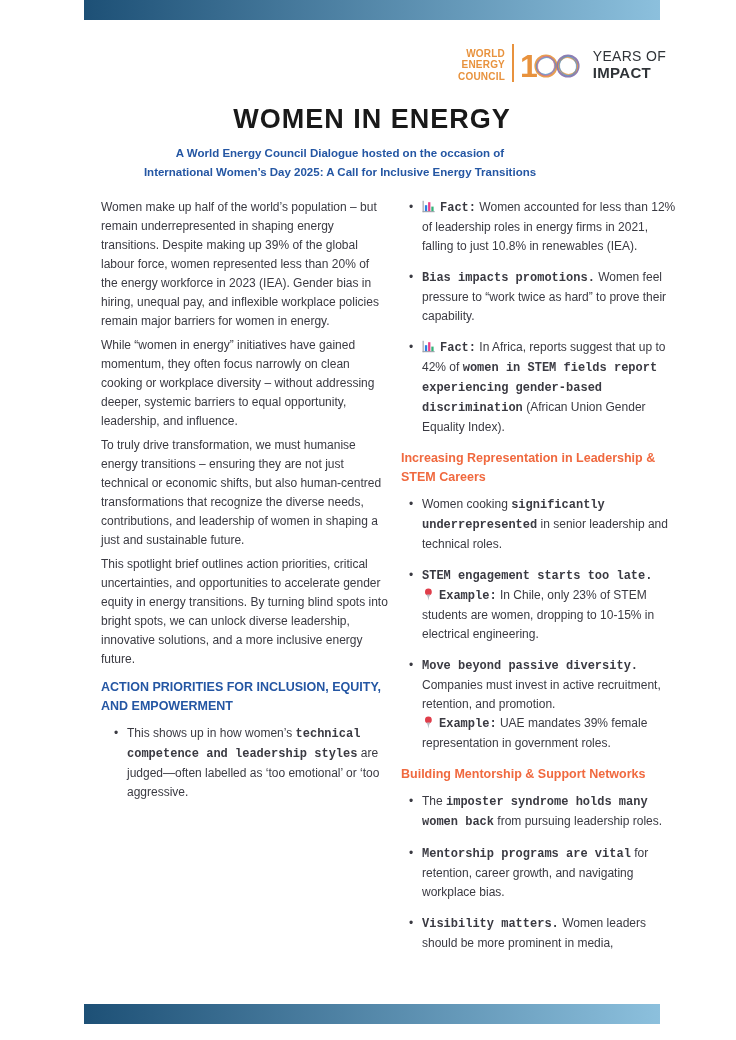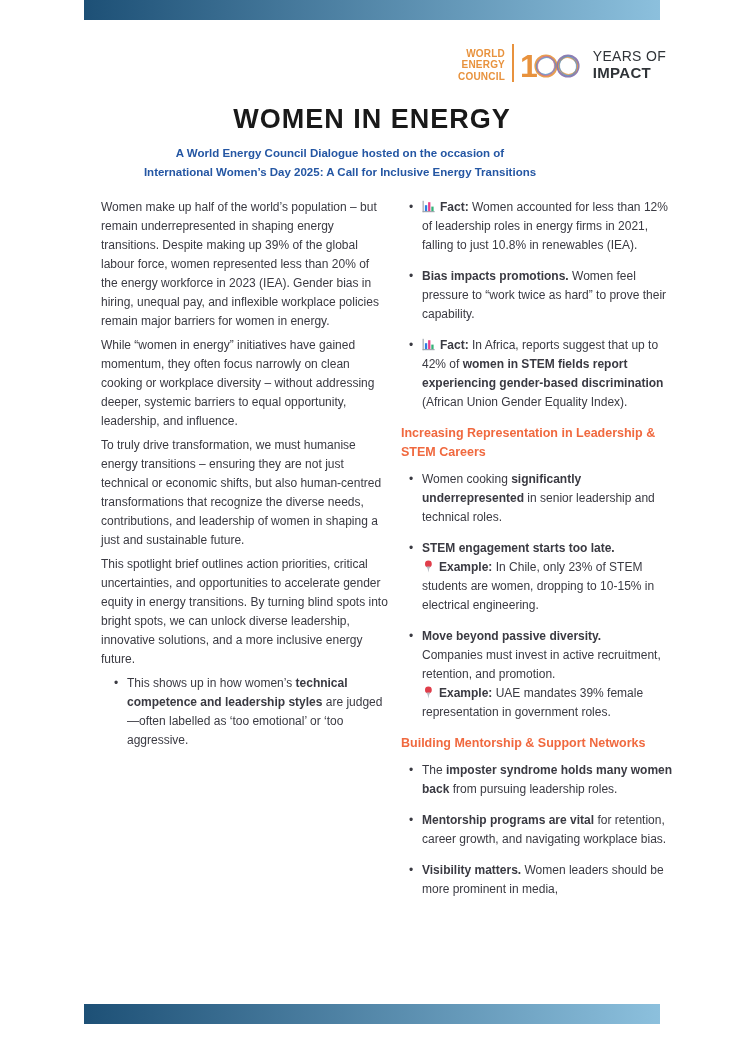--- a/index.html
+++ b/index.html
@@ -39,21 +39,21 @@
   .col-right{width:275px;flex:none;}
 
   .col p{margin:0 0 5px 0;}
   .h-blue{color:var(--blue);font-weight:bold;font-size:12.5px;line-height:19px;margin:9px 0 8px 0;}
   .h-orange{color:var(--orange);font-weight:bold;font-size:12.5px;line-height:19px;margin:8px 0 8px 0;}
 
   .bullet{display:flex;margin:0 0 12px 0;padding-left:8px;}
   .col-left .bullet{padding-left:13px;}
   .bullet .marker{width:13px;flex:none;}
   .bullet .bcontent{flex:1;min-width:0;}
-  .b{font-weight:bold;}
+  .b{font-weight:bold;font-family:Liberation Mono, monospace;}
   .icon{display:inline-block;vertical-align:-2px;margin-right:5px;line-height:0;}
 </style>
 </head>
 <body>
 
 <div class="page">
 
   <div class="top-bar"></div>
 
   <div class="logo">
@@ -88,20 +88,21 @@
     <div>A World Energy Council Dialogue hosted on the occasion of</div>
     <div>International Women’s Day 2025: A Call for Inclusive Energy Transitions</div>
   </div>
 
   <div class="columns">
     <div class="col col-left" id="col-left">
         <p><span>Women make up half of the world’s population – but remain underrepresented in shaping energy transitions. Despite making up 39% of the global labour force, women represented less than 20% of the energy workforce in 2023 (IEA). Gender bias in hiring, unequal pay, and inflexible workplace policies remain major barriers for women in energy.</span></p>
         <p><span>While “women in energy” initiatives have gained momentum, they often focus narrowly on clean cooking or workplace diversity – without addressing deeper, systemic barriers to equal opportunity, leadership, and influence.</span></p>
         <p><span>To truly drive transformation, we must humanise energy transitions – ensuring they are not just technical or economic shifts, but also human-centred transformations that recognize the diverse needs, contributions, and leadership of women in shaping a just and sustainable future.</span></p>
         <p><span>This spotlight brief outlines action priorities, critical uncertainties, and opportunities to accelerate gender equity in energy transitions. By turning blind spots into bright spots, we can unlock diverse leadership, innovative solutions, and a more inclusive energy future.</span></p>
+        <div class="h-blue">ACTION PRIORITIES FOR INCLUSION, EQUITY, AND EMPOWERMENT</div>
         <div class="bullet">
           <span class="marker">•</span>
           <div class="bcontent">
             <div class="bline"><span>This shows up in how women’s </span><span class="b">technical competence and leadership styles</span><span> are judged—often labelled as ‘too emotional’ or ‘too aggressive.</span></div>
           </div>
         </div>
       </div>
     <div class="col col-right" id="col-right">
         <div class="bullet">
           <span class="marker">•</span>

